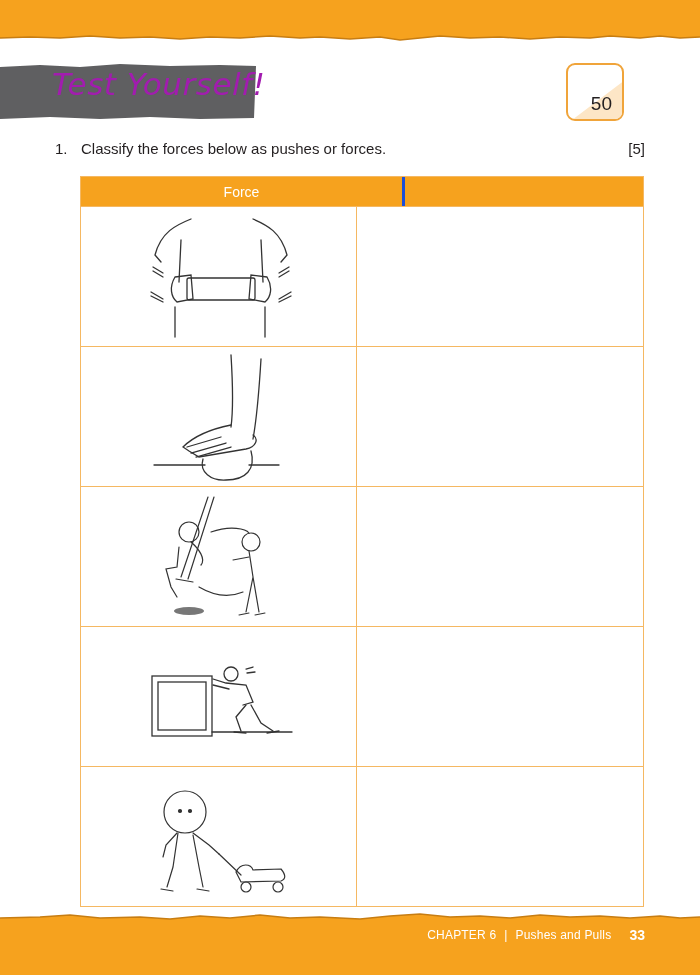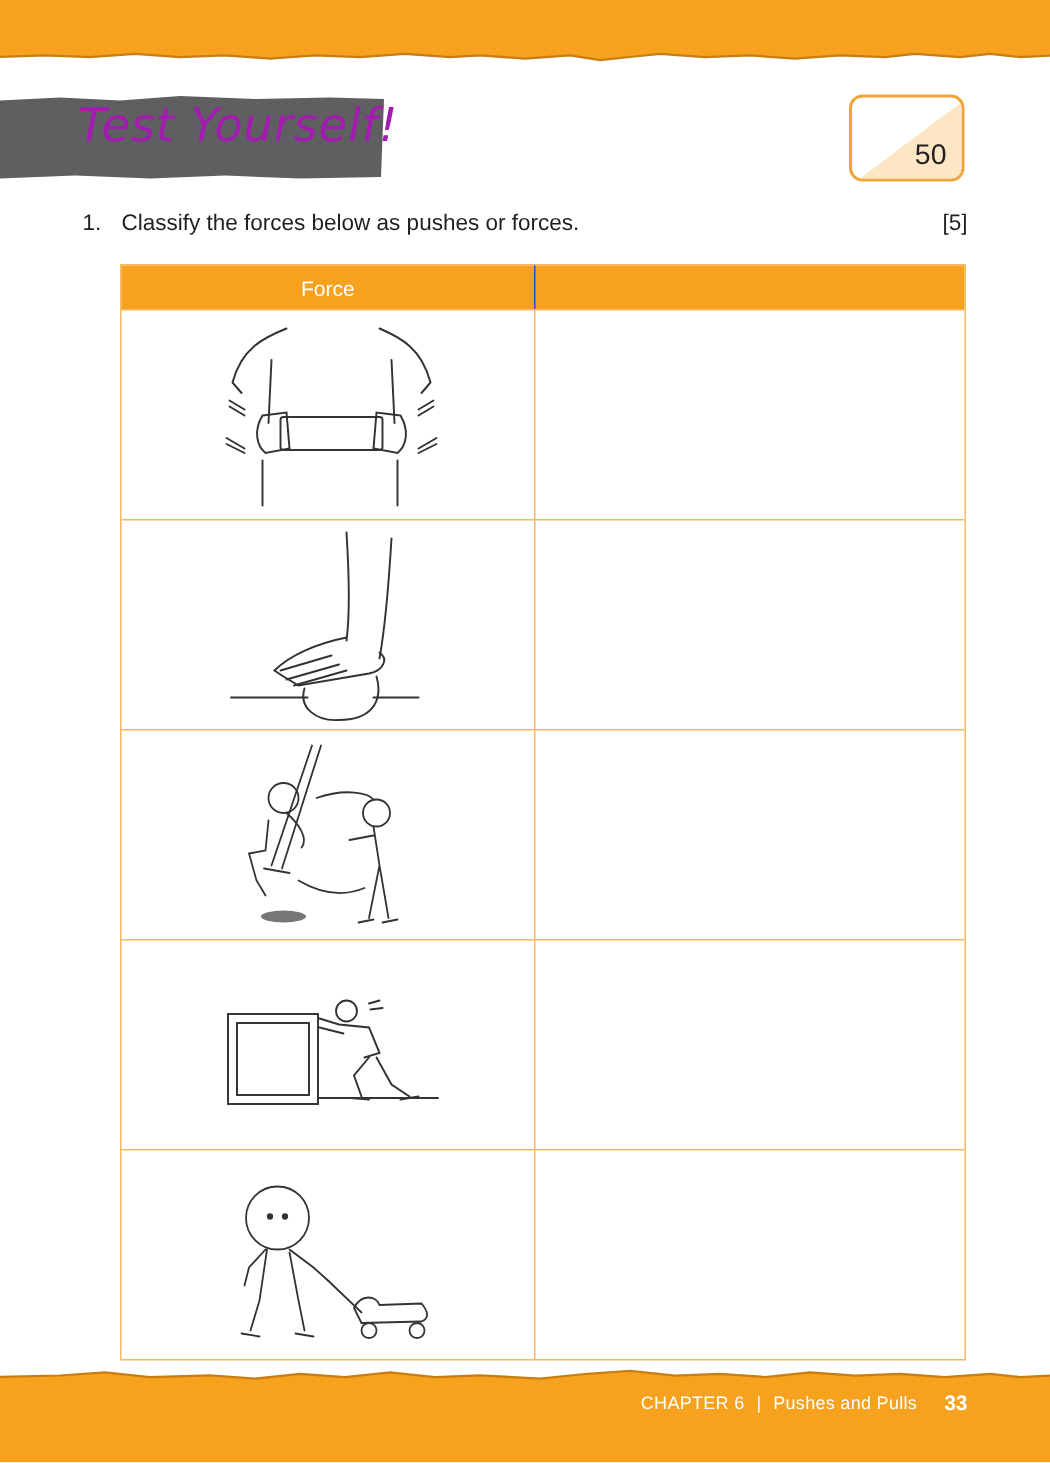--- a/index.html
+++ b/index.html
@@ -5,33 +5,33 @@
   * { margin:0; padding:0; box-sizing:border-box; }
   html, body { width:700px; height:975px; background:#ffffff; overflow:hidden; }
   body { position:relative; font-family:"Liberation Sans", sans-serif; color:#231f20; }
 
   .top-band { position:absolute; left:0; top:0; width:700px; height:44px; }
   .bottom-band { position:absolute; left:0; top:910px; width:700px; height:65px; }
 
   .title-banner { position:absolute; left:0; top:64px; width:257px; height:56px; }
   .title-text { position:absolute; left:52px; top:66px; font-family:"DejaVu Sans", sans-serif; font-size:31px; color:#a21caf; letter-spacing:0.5px; font-style:italic; }
 
-  .score-box { position:absolute; left:566px; top:63px; width:77px; height:58px; border:2px solid #f0a43a; border-radius:9px; overflow:hidden; background:#ffffff; }
+  .score-box { position:absolute; left:566px; top:63px; width:58px; height:58px; border:2px solid #f0a43a; border-radius:9px; overflow:hidden; background:#ffffff; }
   .score-box svg { position:absolute; left:0; top:0; }
   .score-value { position:absolute; right:10px; bottom:4px; font-size:19px; color:#231f20; }
 
   .question { position:absolute; left:55px; top:140px; width:590px; font-size:15px; color:#231f20; }
   .q-num { position:absolute; left:0; top:0; }
   .q-text { position:absolute; left:26px; top:0; }
   .q-marks { position:absolute; right:0; top:0; }
 
   .table { position:absolute; left:80px; top:176px; width:564px; border:1px solid #f5b862; }
   .thead { display:flex; height:29px; background:#f6a21e; }
   .th { color:#ffffff; font-size:14px; display:flex; align-items:center; justify-content:center; }
-  .th.force { width:276px; border-right:1px solid #1d4ed8; }
+  .th.force { width:324px; border-right:3px solid #1d4ed8; }
   .th.pp { flex:1; }
   .row { display:flex; height:140px; border-top:1px solid #f5b862; }
   .row:first-of-type { border-top:none; }
   .cell-img { width:276px; border-right:1px solid #f5b862; position:relative; }
   .cell-img svg { position:absolute; left:0; top:0; }
   .cell-ans { flex:1; }
 
   .footer { position:absolute; top:927px; right:55px; font-size:12px; color:#ffffff; display:flex; align-items:center; gap:8px; }
   .footer .chap { font-weight:normal; letter-spacing:0.2px; }
   .footer .pageno { font-weight:bold; font-size:14px; margin-left:10px; }

